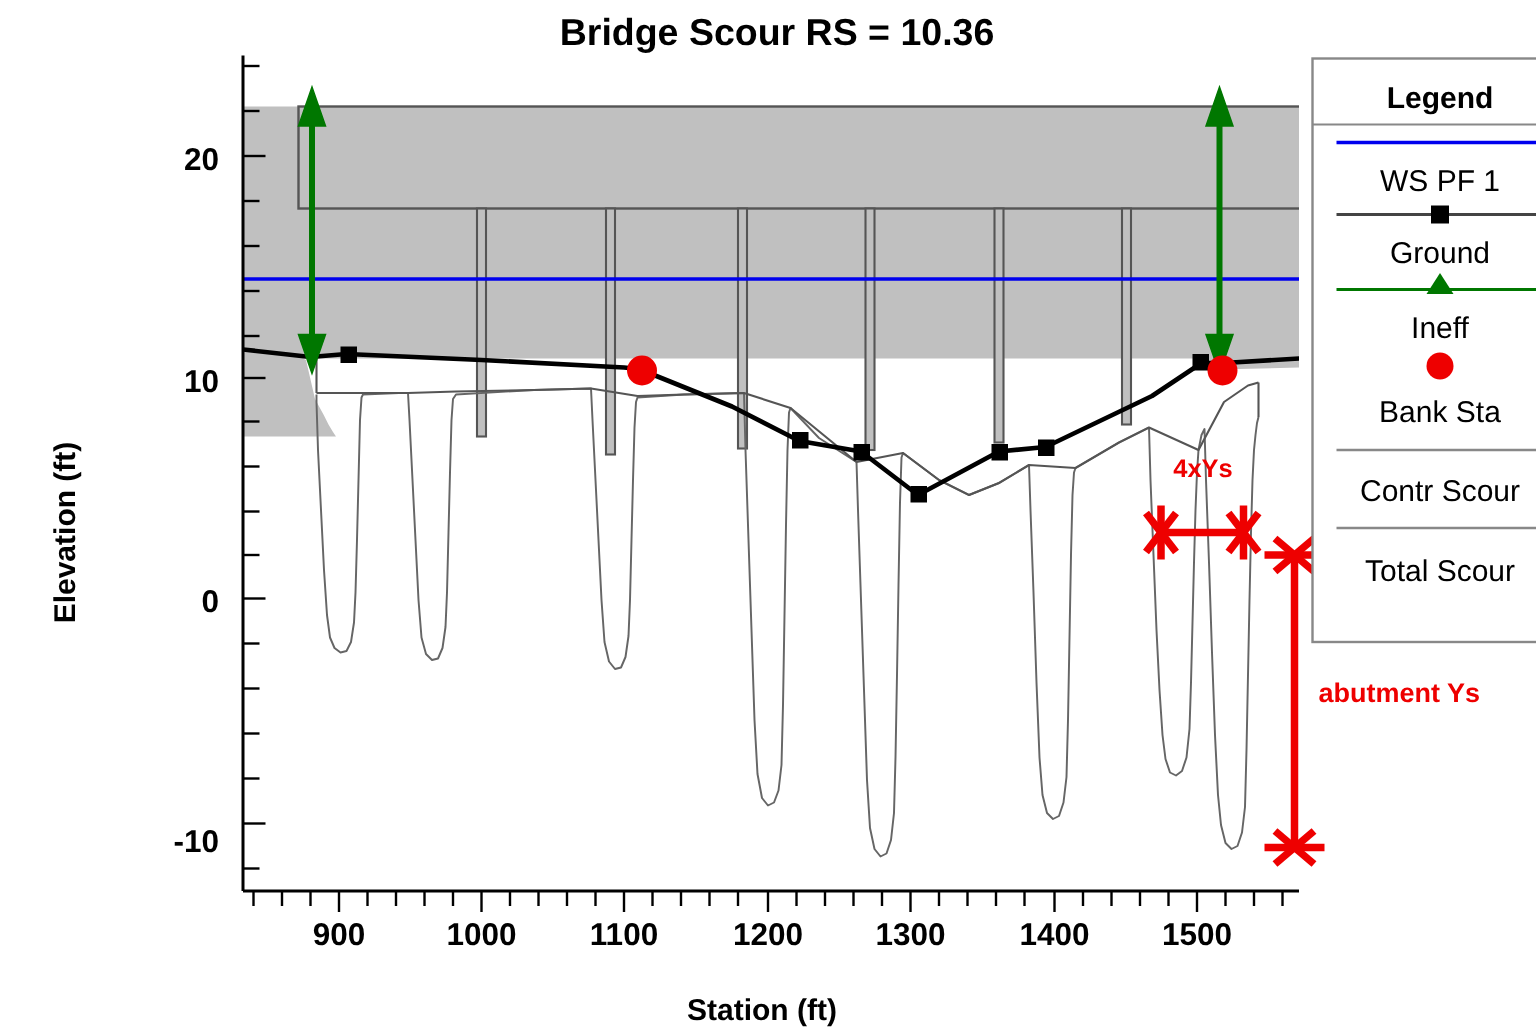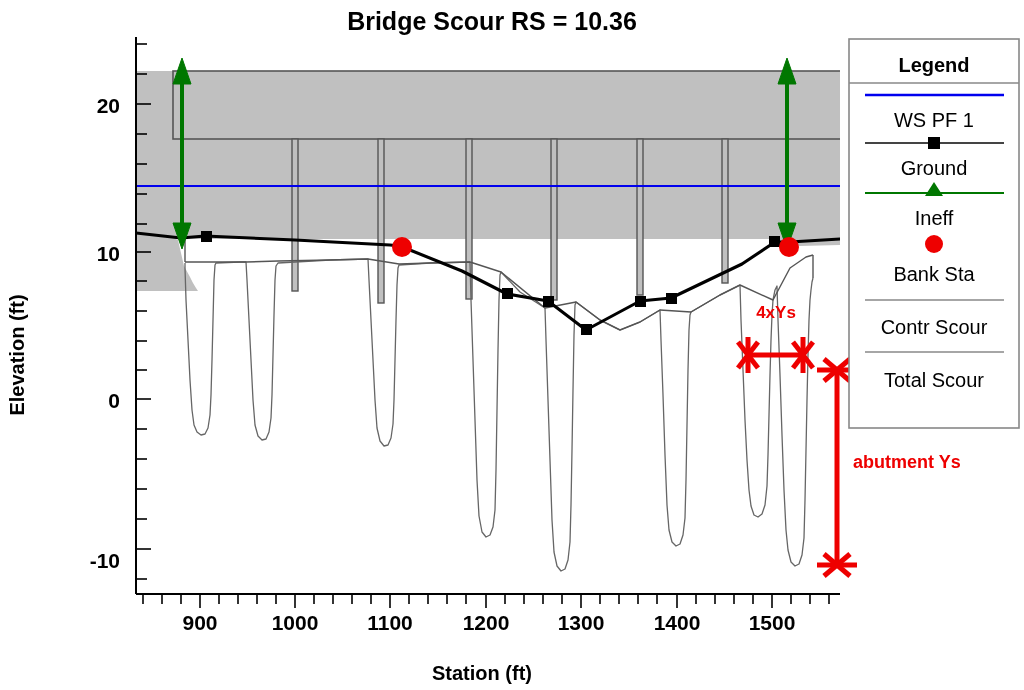--- a/index.html
+++ b/index.html
@@ -2,21 +2,21 @@
 <html><head>
 <meta charset="utf-8">
 <title>Bridge Scour</title>
 <style>
   html,body{margin:0;padding:0;background:#ffffff;}
   body{
     width:1024px;height:690px;position:relative;overflow:hidden;
     font-family:"Liberation Sans", sans-serif;
     -webkit-font-smoothing:antialiased;
   }
-  #root{position:absolute;inset:0;}
+  #root{position:absolute;inset:0;margin-left:26px;}
   svg#plot{position:absolute;left:0;top:0;width:1024px;height:690px;display:block;}
 
   .ttl{font-family:"Liberation Sans",sans-serif;font-weight:bold;font-size:25px;fill:#000;}
   .axlabel{font-family:"Liberation Sans",sans-serif;font-weight:bold;font-size:20px;fill:#000;}
   .tick{font-family:"Liberation Sans",sans-serif;font-weight:bold;font-size:21px;fill:#000;}
   .legendttl{font-family:"Liberation Sans",sans-serif;font-weight:bold;font-size:20px;fill:#000;}
   .legenditem{font-family:"Liberation Sans",sans-serif;font-size:20px;fill:#000;}
   .annot{font-family:"Liberation Sans",sans-serif;font-weight:bold;font-size:17px;fill:#ee0000;}
   .annot2{font-family:"Liberation Sans",sans-serif;font-weight:bold;font-size:18px;fill:#ee0000;}
 </style>

